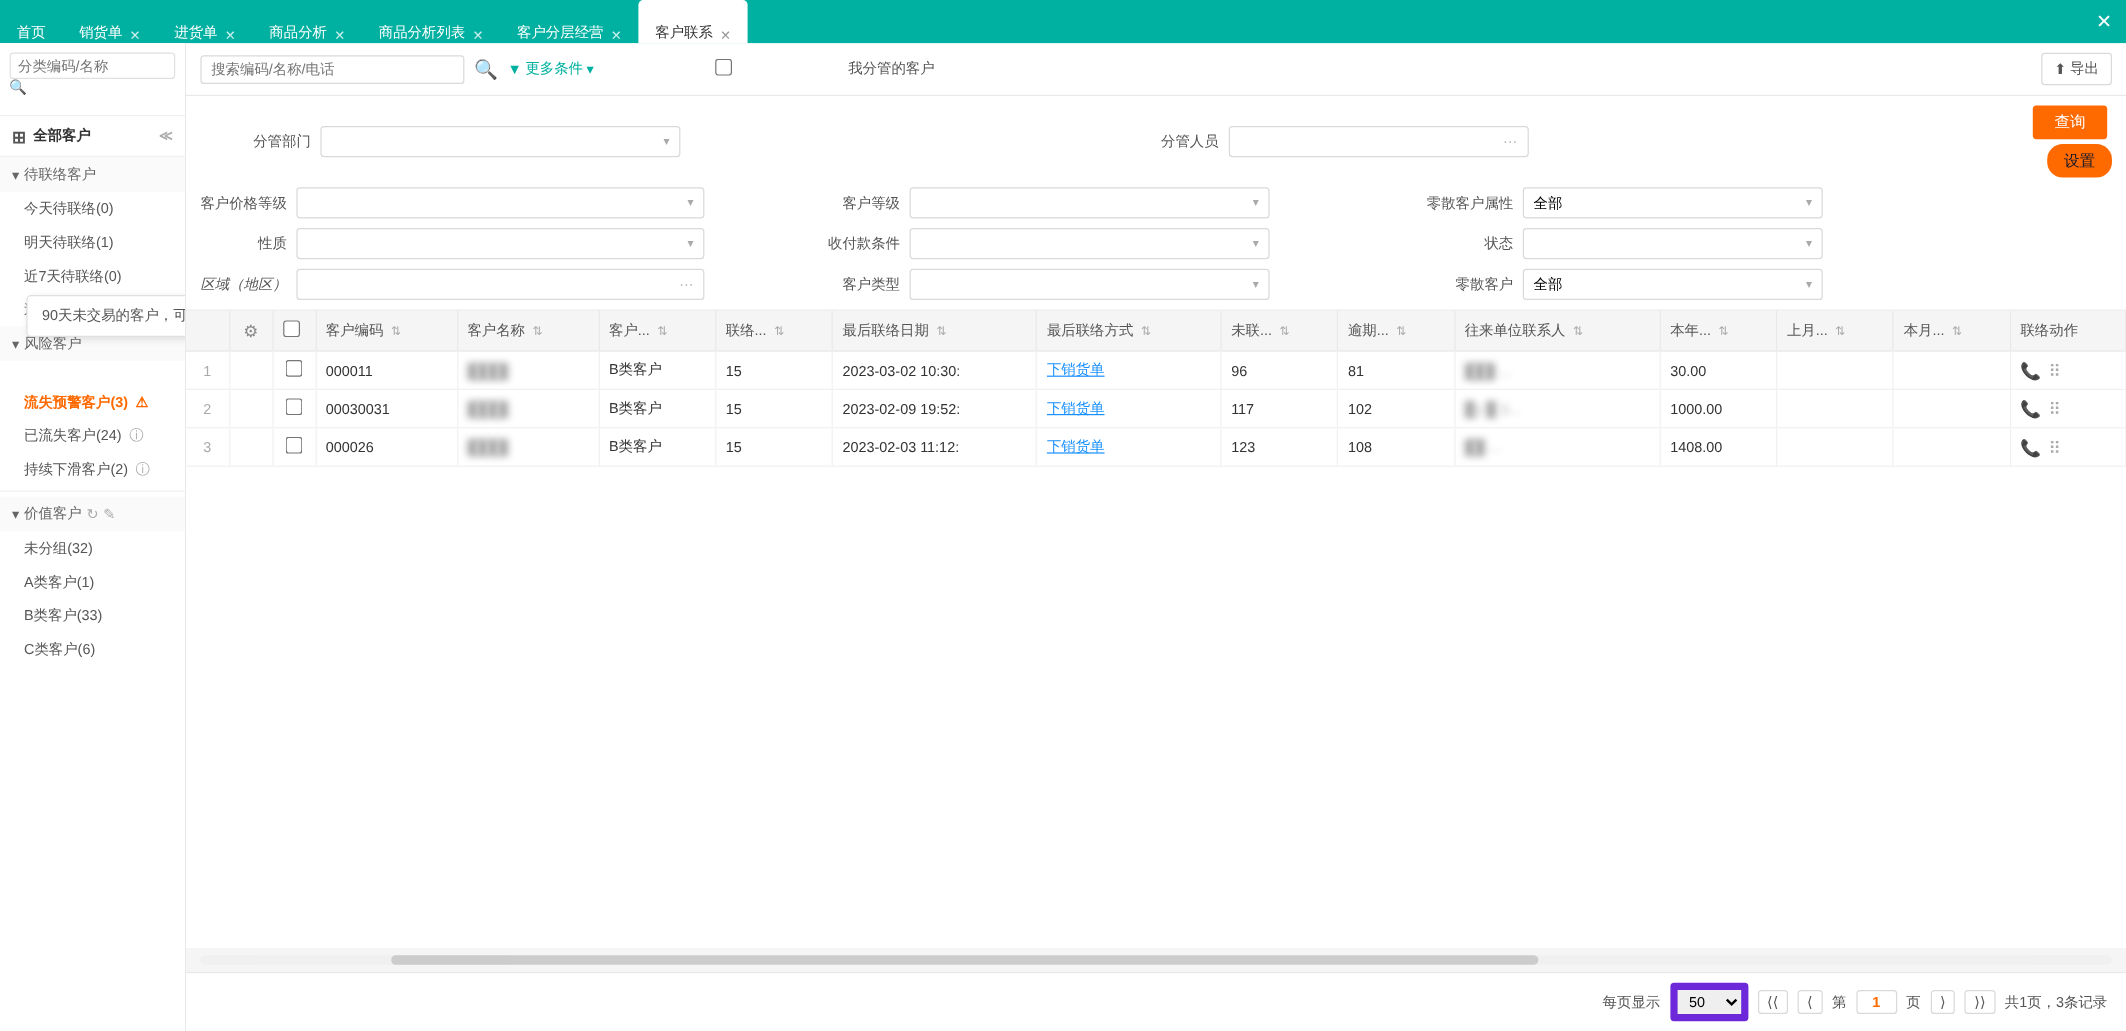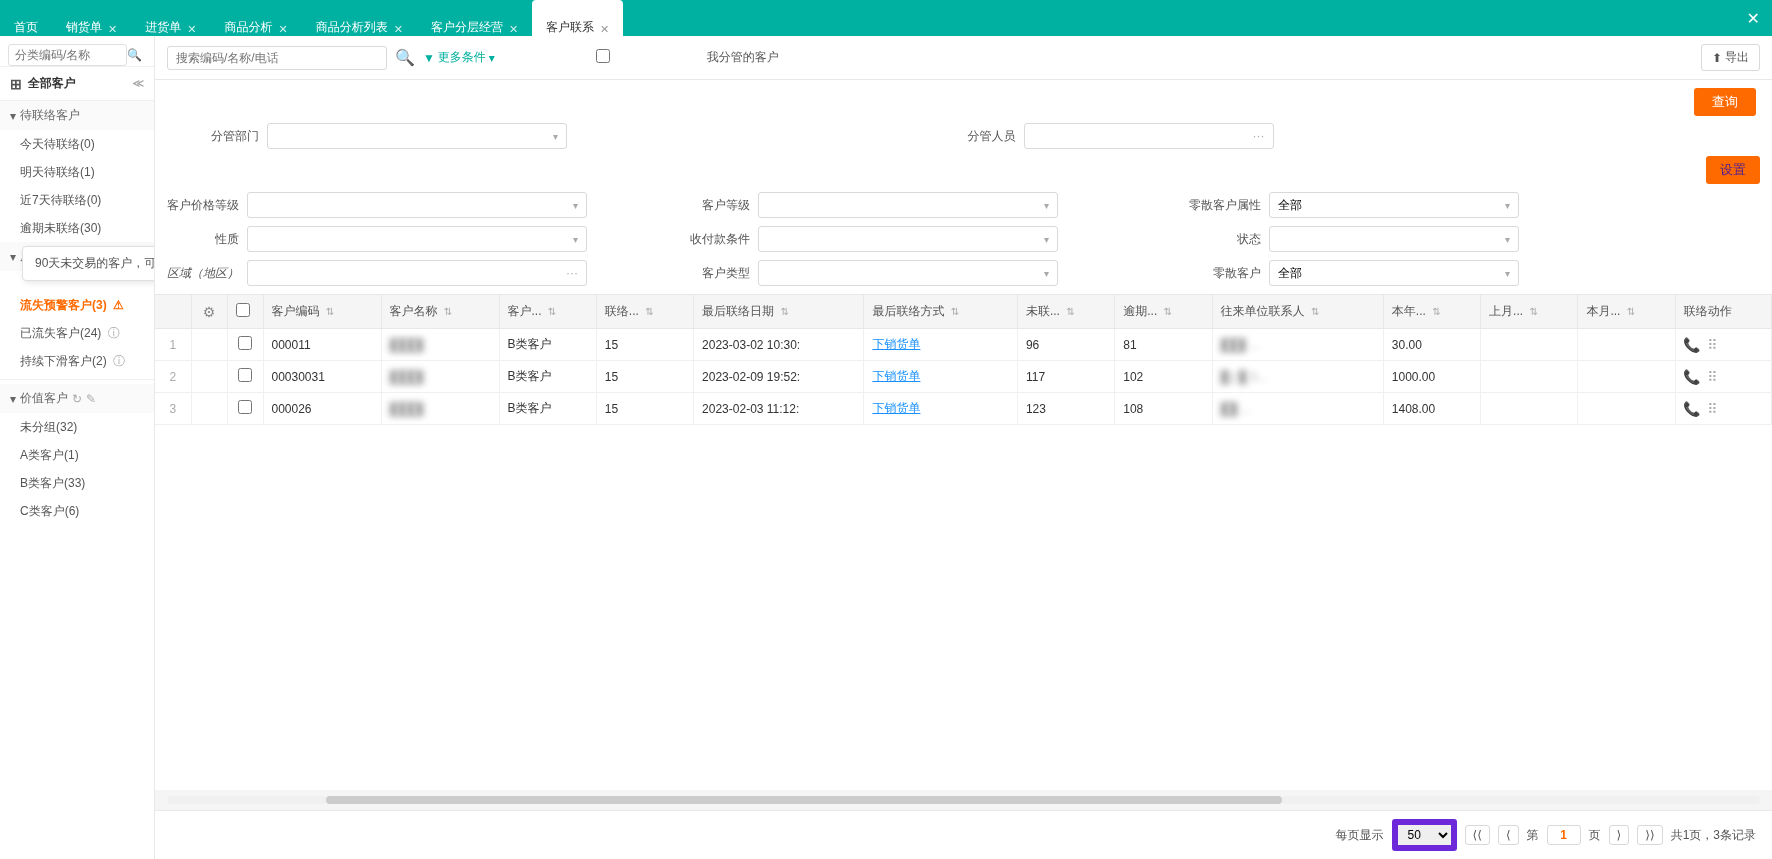--- a/index.html
+++ b/index.html
@@ -54,23 +54,24 @@
     
     .sidebar {
       width: 155px;
       background: #fff;
       border-right: 1px solid #e8e8e8;
       overflow-y: auto;
       flex-shrink: 0;
     }
     .sidebar-search {
       display: flex;
-      align-items: center;
-      padding: 8px 8px 0 8px;
+      align-items: flex-start;
+      padding: 8px 8px 16px 8px;
       border-bottom: 1px solid #f0f0f0;
+      flex-direction: column;
     }
     .sidebar-search input {
       border: 1px solid #e0e0e0;
       border-radius: 3px;
       padding: 3px 6px;
       width: 100%;
       font-size: 12px;
       outline: none;
     }
     .sidebar-search .search-icon { margin-right: 4px; color: #aaa; }
@@ -231,27 +232,26 @@
       color: #fff;
       border: none;
       border-radius: 3px;
       padding: 5px 18px;
       cursor: pointer;
       font-size: 13px;
       margin-right: 4px;
     }
     .settings-btn {
       background: #ff6a00;
-      color: #4c1d95;
+      color: #0f172a;
       border: none;
-      border-radius: 3px;
+      border-radius: 13px;
       padding: 5px 14px;
       cursor: pointer;
       font-size: 13px;
-      margin-top: 36px;
     }
     .filter-actions {
       display: flex;
       flex-direction: column;
       gap: 4px;
       min-width: 80px;
       align-items: flex-end;
     }
 
     

